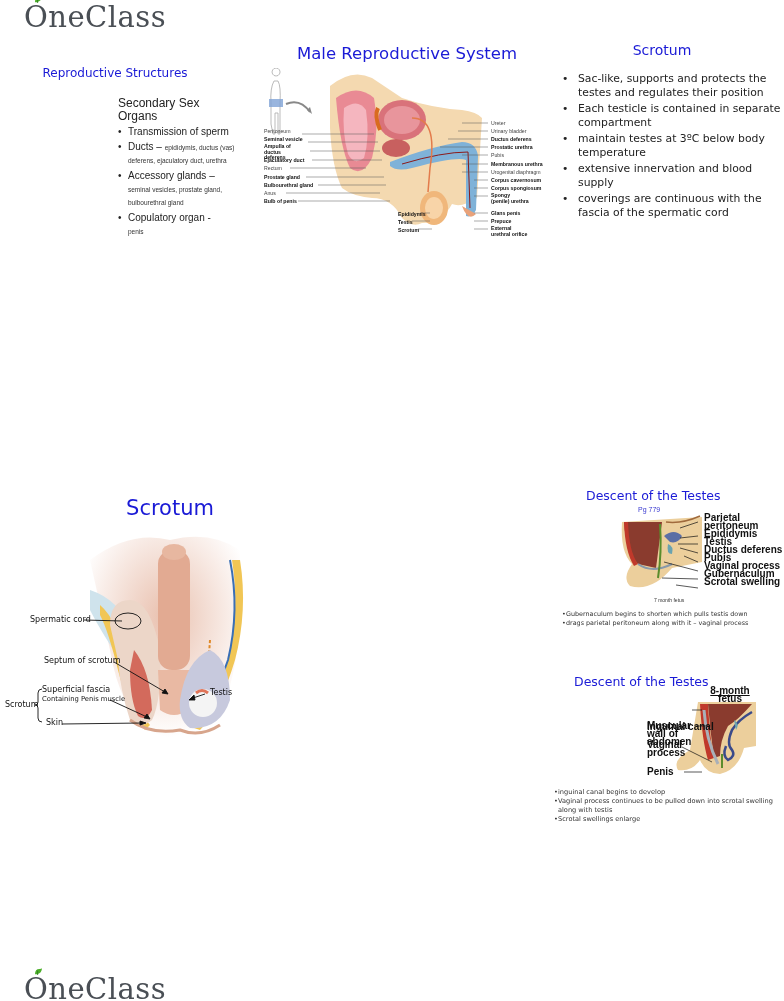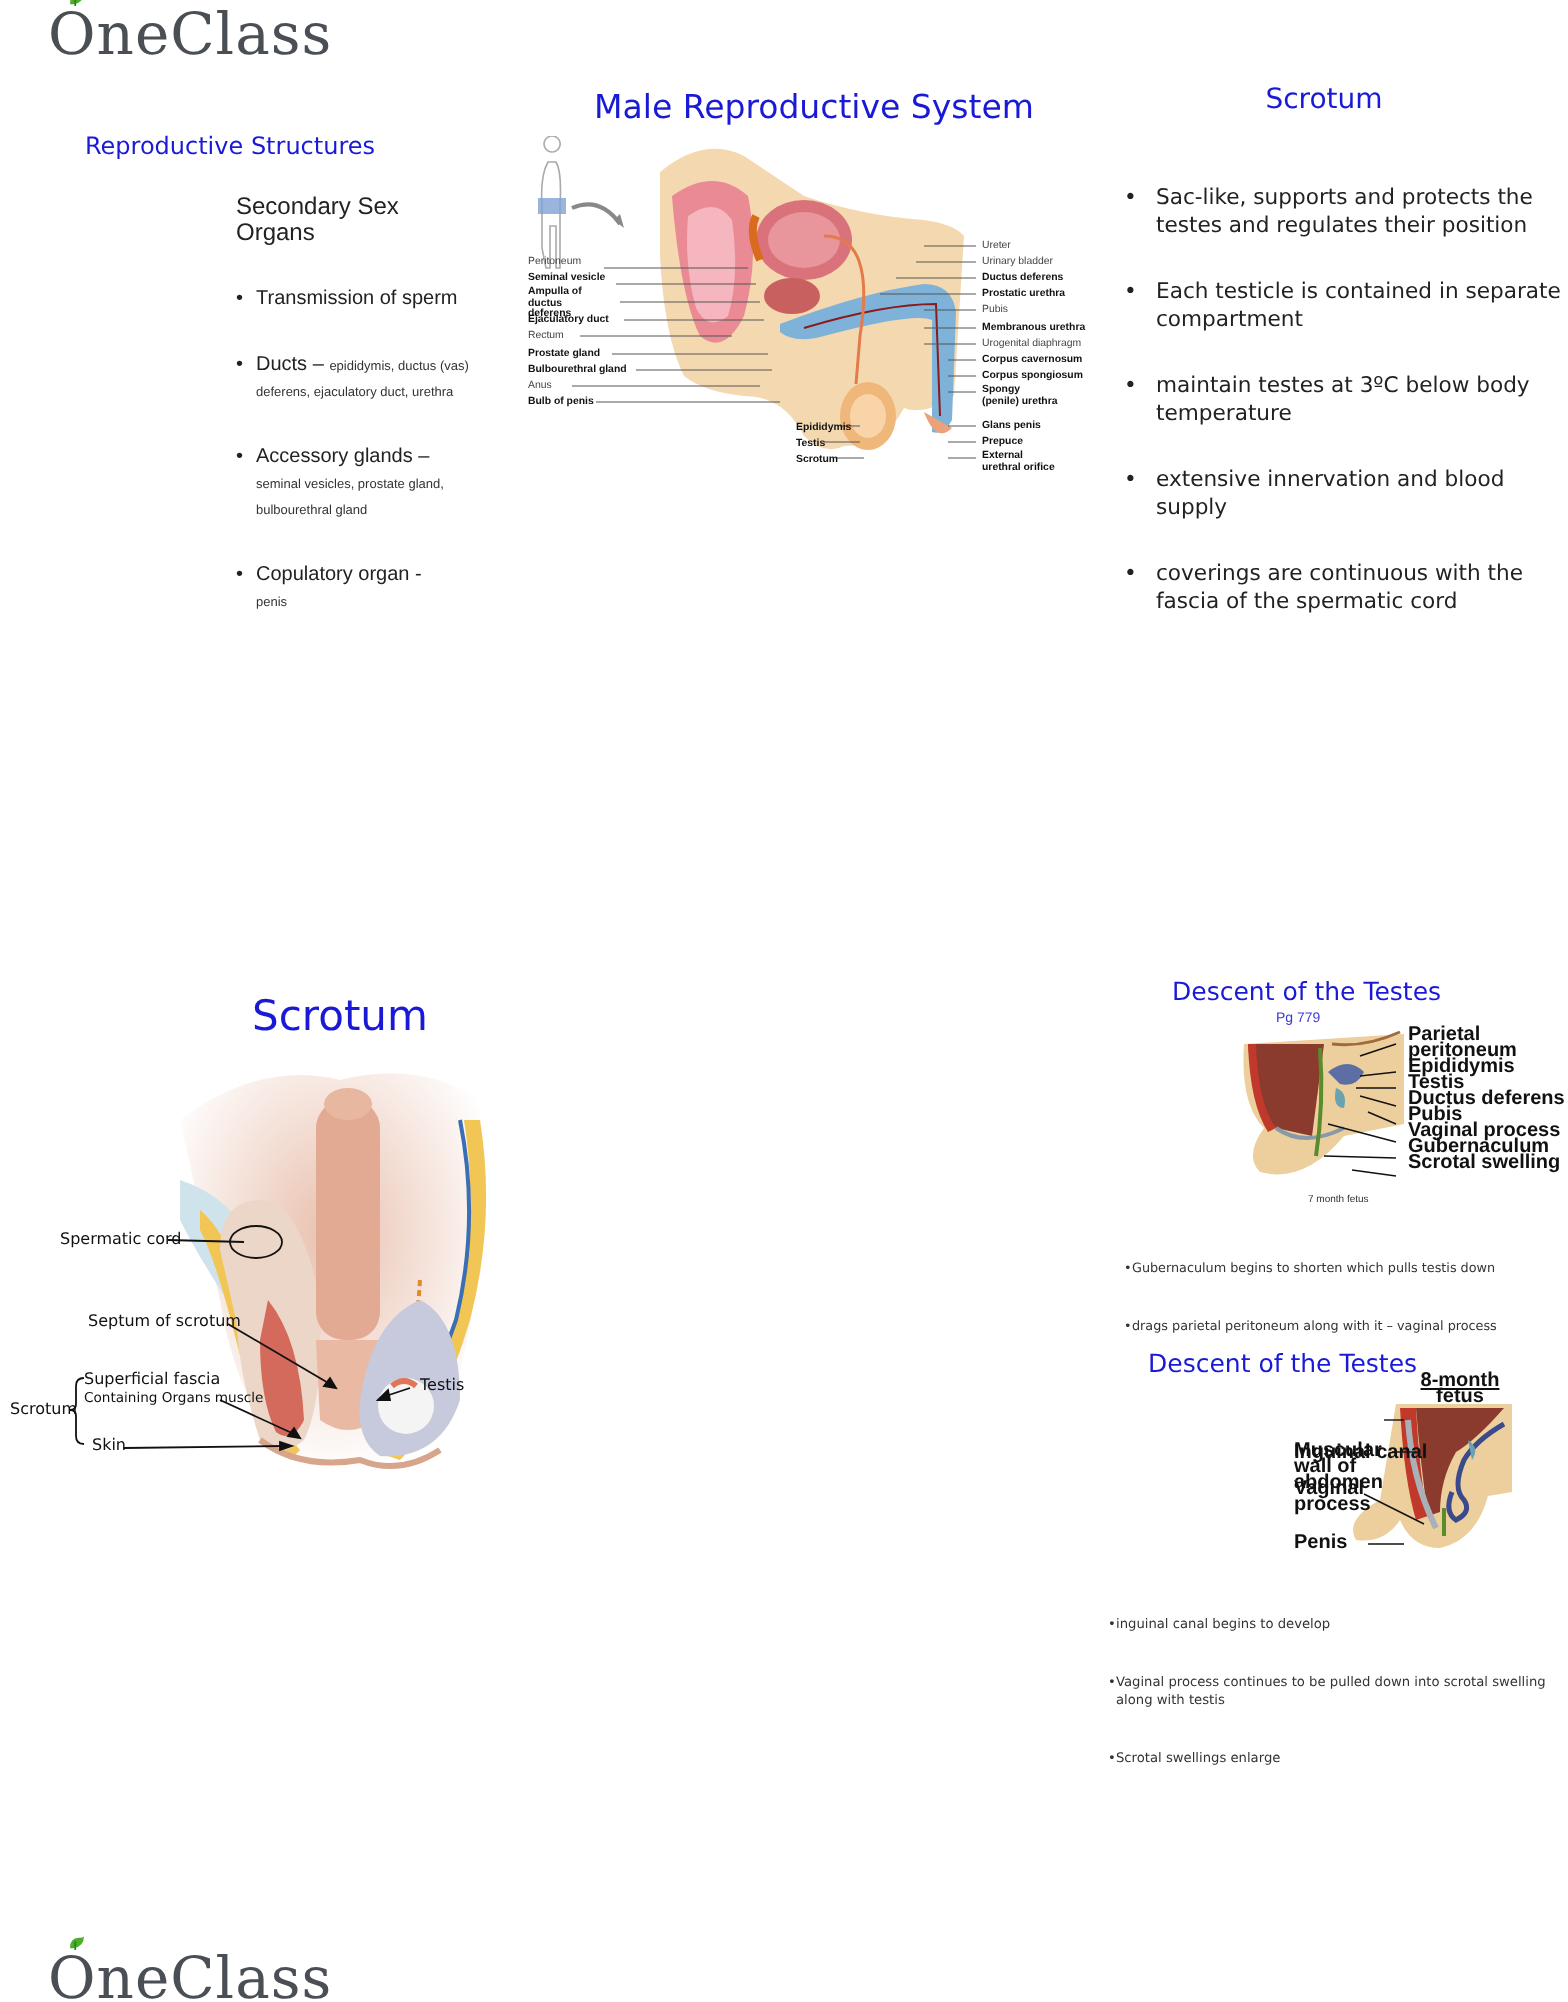--- a/index.html
+++ b/index.html
@@ -5,21 +5,21 @@
   html, body { margin:0; padding:0; background:#ffffff; }
   body { width:784px; height:1001px; position:relative; overflow:hidden; font-family:"Liberation Sans", sans-serif; color:#222; }
   .abs { position:absolute; }
   .logo { font-family:"DejaVu Serif", serif; font-size:29px; color:#4a4f55; letter-spacing:0.5px; font-weight:normal; }
   .logo .leaf { position:absolute; left:10px; top:-4px; width:9px; height:7px; }
   .slide-title { color:#1a1ad6; font-family:"DejaVu Sans", sans-serif; }
   .teal { color:#1ea39a; font-weight:bold; }
   .txt { font-size:10.5px; line-height:13px; color:#222; }
   .small { font-size:6.5px; line-height:8px; color:#333; }
   ul { margin:0; padding:0; list-style:none; }
-  ul li { position:relative; padding-left:10px;margin-top:20px; }
+  ul li { position:relative; padding-left:10px; }
   ul li::before { content:"•"; position:absolute; left:0; top:0; }
   .scrot-list li { font-family:"DejaVu Sans", sans-serif; font-size:10.8px; line-height:13.5px; color:#222; padding-left:18px; margin-bottom:3px; }
   .scrot-list li::before { left:2px; }
   .lbl { font-size:5.2px; font-weight:bold; color:#111; white-space:nowrap; font-family:"Liberation Sans", sans-serif; }
   .lbl.light { font-weight:normal; color:#444; }
   .lbl2 { font-size:10px; font-weight:bold; color:#111; white-space:nowrap; line-height:8px; }
   .cap { font-size:6.8px; color:#333; line-height:9px; font-family:"DejaVu Sans", sans-serif; }
   .scrlbl { font-size:8px; color:#111; font-family:"DejaVu Sans", sans-serif; white-space:nowrap; }
 </style>
 </head>
@@ -186,21 +186,21 @@
       <line x1="62" y1="234" x2="142" y2="233"></line>
         <path d="M146 233 L140 235 L140 231 Z"></path>
       <line x1="205" y1="204" x2="193" y2="208"></line>
         <path d="M189 210 L194 205 L195 210 Z"></path>
       <path d="M42 199 Q38 199 38 203 L38 212 Q38 215 35 215 Q38 215 38 218 L38 228 Q38 232 42 232" fill="none"></path>
     </g>
   </svg>
   <div class="abs scrlbl" style="left:30px; top:125px;">Spermatic cord</div>
   <div class="abs scrlbl" style="left:44px; top:166px;">Septum of scrotum</div>
   <div class="abs scrlbl" style="left:42px; top:195px;">Superficial fascia</div>
-  <div class="abs scrlbl" style="left:42px; top:205px; font-size:6.8px;">Containing Organs muscle</div>
+  <div class="abs scrlbl" style="left:42px; top:205px; font-size:6.8px;">Containing Penis muscle</div>
   <div class="abs scrlbl" style="left:5px; top:210px;">Scrotum</div>
   <div class="abs scrlbl" style="left:46px; top:228px;">Skin</div>
   <div class="abs scrlbl" style="left:210px; top:198px;">Testis</div>
 </div>
 
 <div class="abs" style="left:552px; top:482px; width:232px; height:160px;">
   <div class="abs slide-title" style="left:34px; top:6px; font-size:12.5px;">Descent of the Testes</div>
   <div class="abs" style="left:86px; top:24px; font-size:7px; color:#3a3ad0;">Pg 779</div>
   <svg class="abs" style="left:60px; top:30px;" width="100" height="80" viewBox="0 0 100 80">
     <path d="M10 10 L90 5 L90 50 L60 56 Q40 80 18 74 Q10 66 20 52 Q8 40 10 10 Z" fill="#eccf9c"></path>

